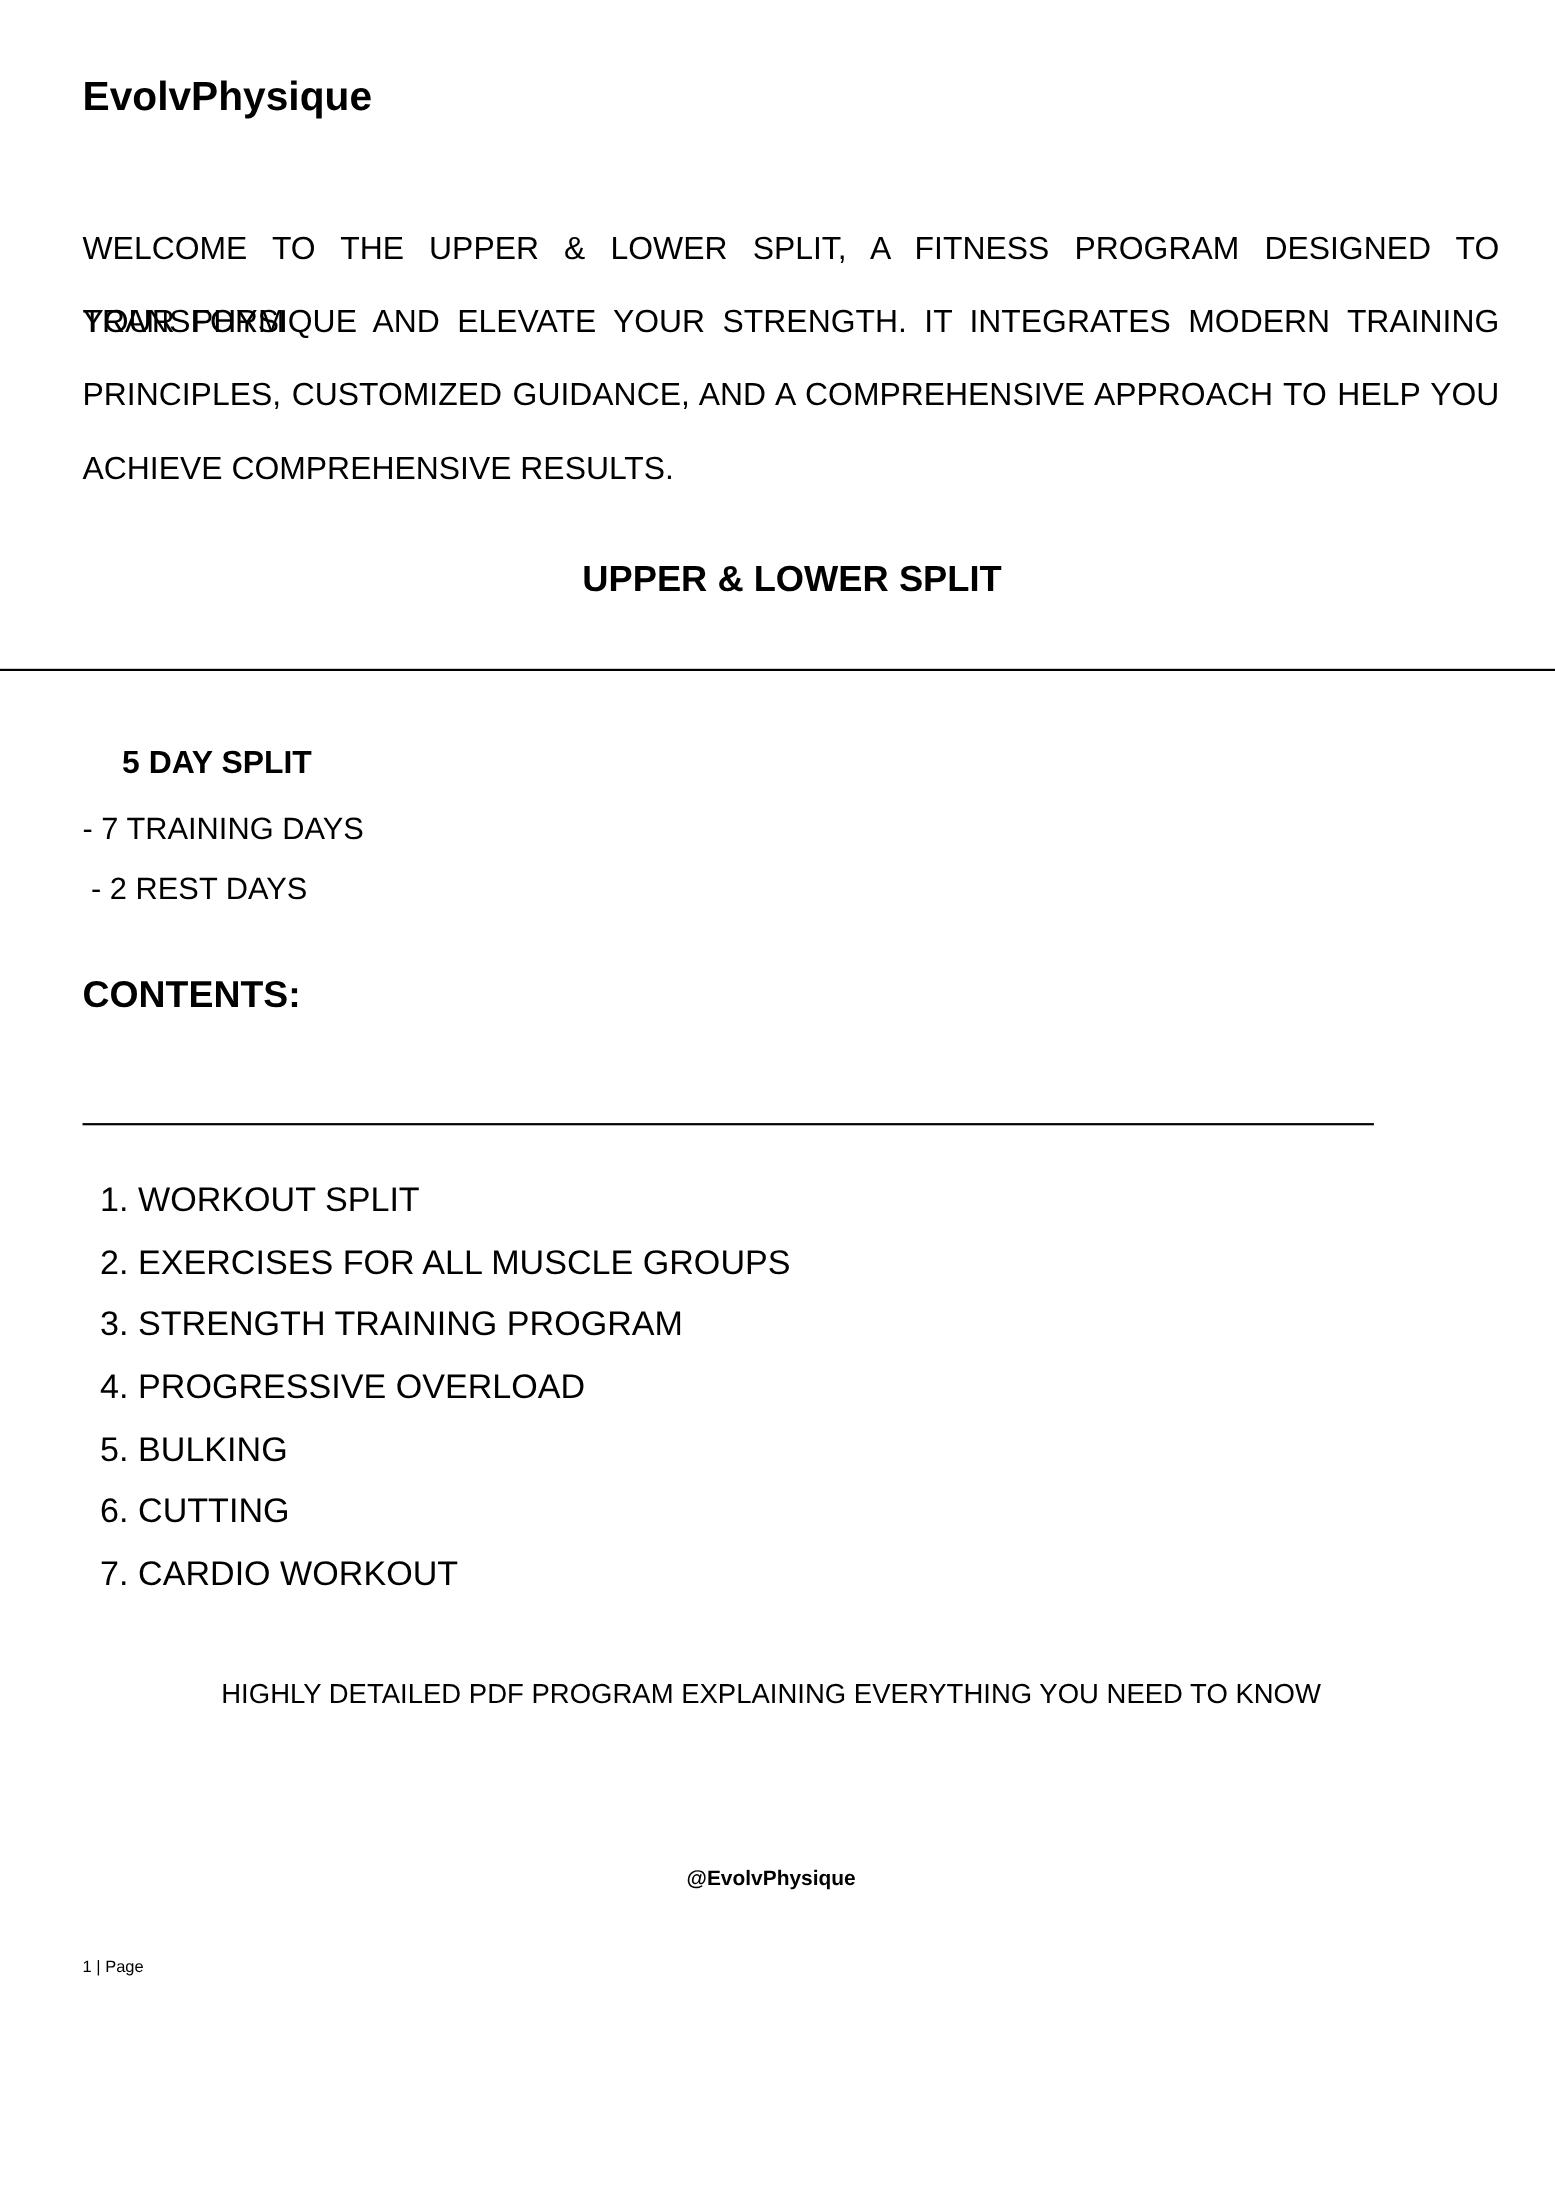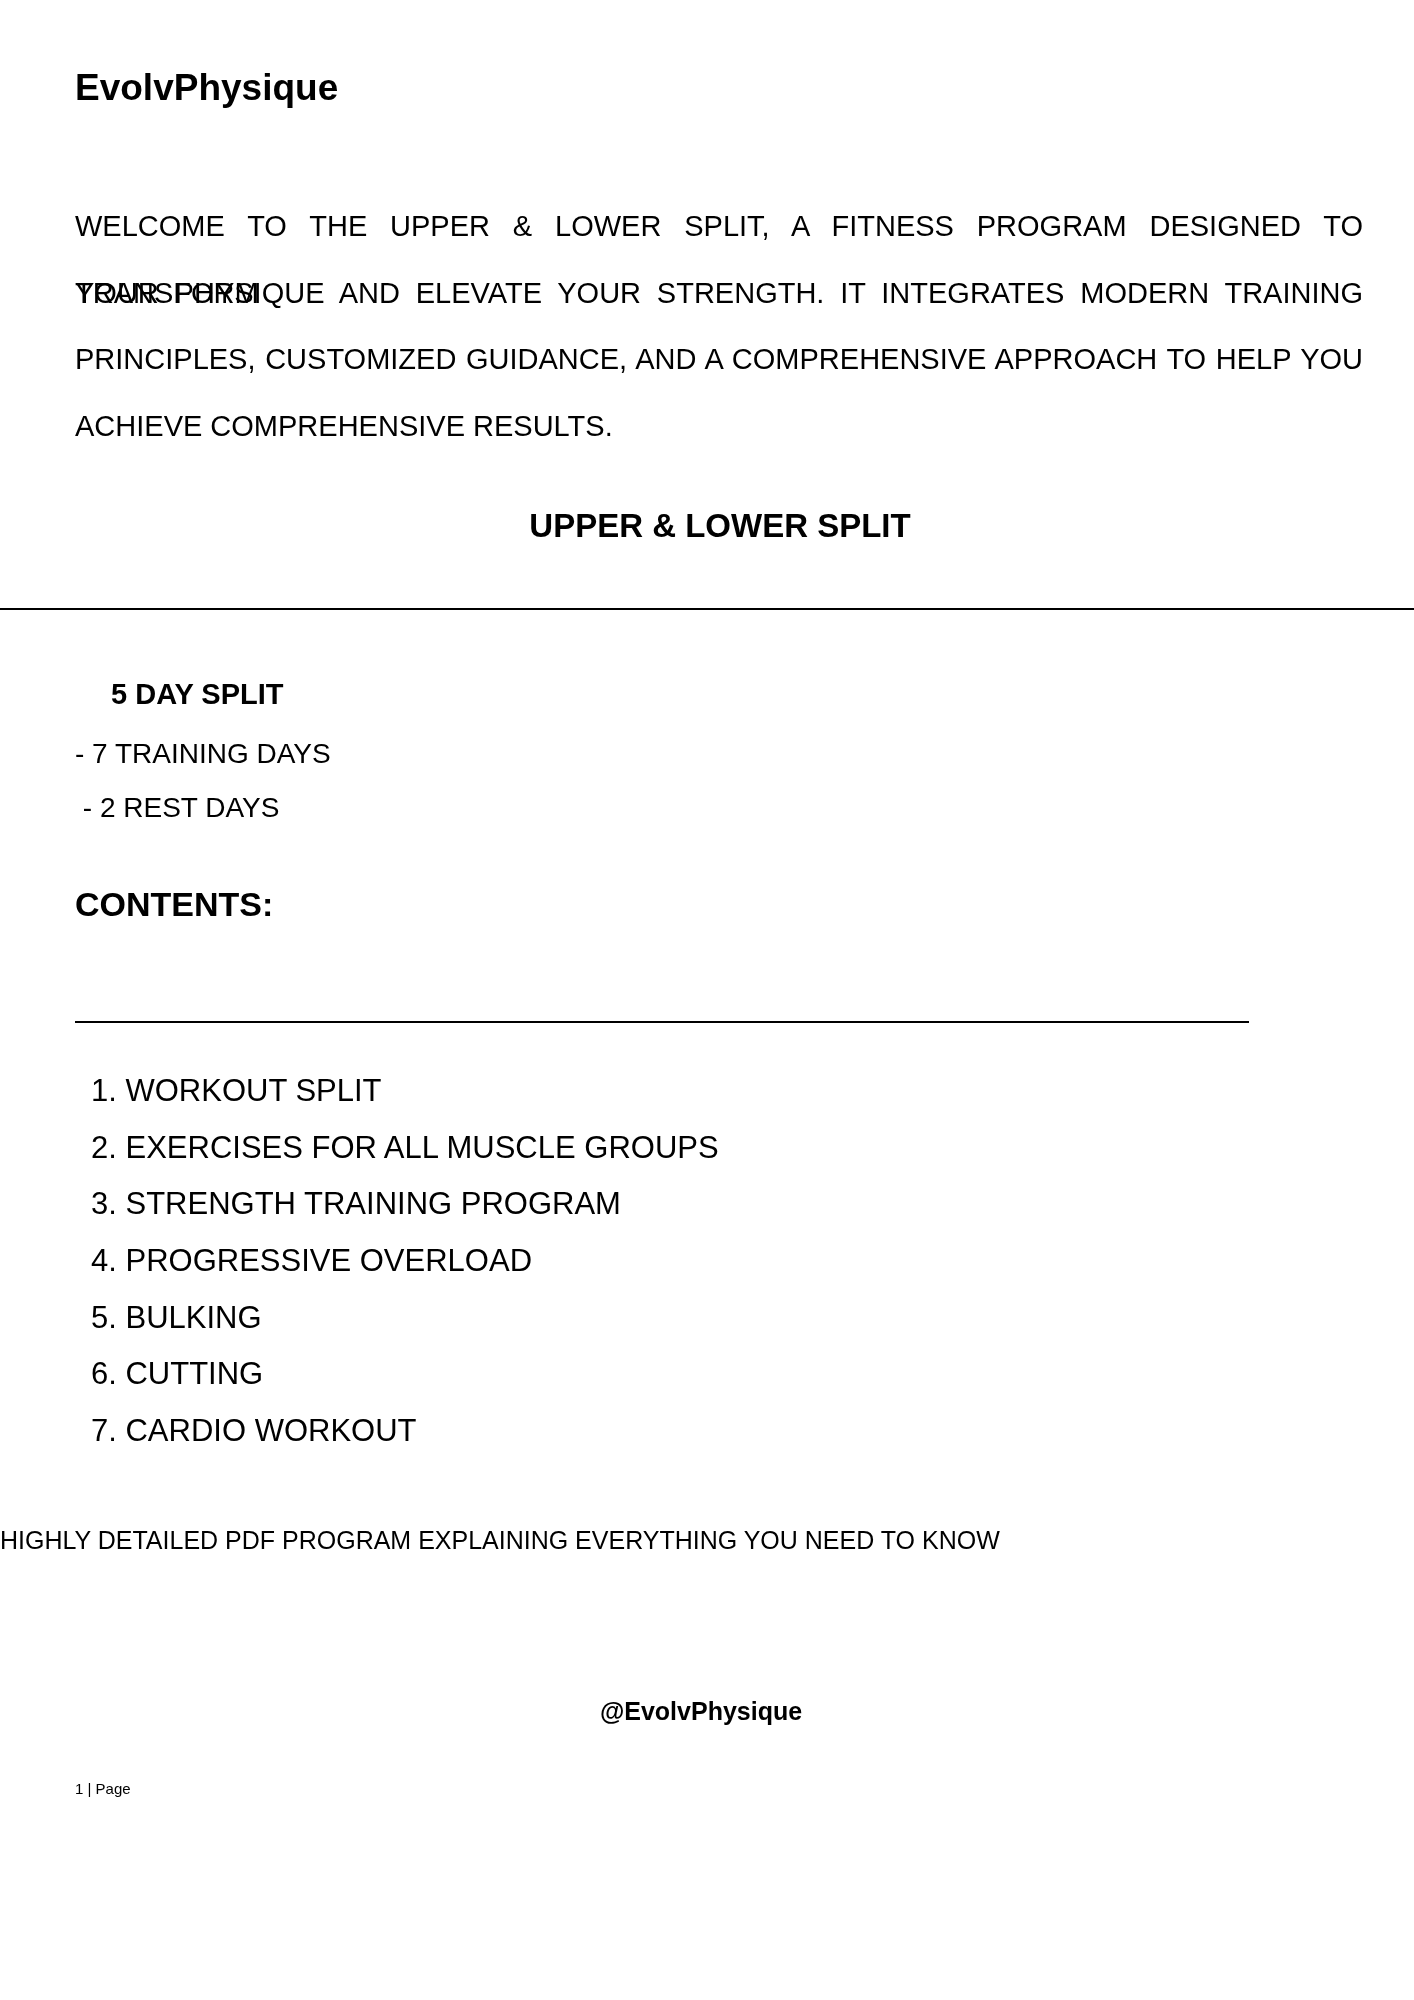--- a/index.html
+++ b/index.html
@@ -14,22 +14,22 @@
   .intro-line.last { text-align-last: left; }
   .program-title { left: 0; width: 1440px; text-align: center; top: 509px; font-size: 33px; }
   .hr-full { position: absolute; left: 0; top: 608px; width: 1414px; height: 2px; background: #000; }
   .split-title { left: 75px; top: 680px; font-size: 29px; margin-left: 36px; }
   .split-item { font-size: 28px; }
   .contents-title { left: 75px; top: 887px; font-size: 34px; }
   .hr-contents { position: absolute; left: 75px; top: 1021px; width: 1174px; height: 2px; background: #000; }
   .toc { position: absolute; left: 75px; top: 1056px; margin: 16px; padding: 0; list-style: none; }
   .toc li { font-size: 31px; line-height: 56.7px; height: 56.7px; white-space: pre;
             position: relative; top: -9px; }
-  .tagline { left: 0; width: 1402px; top: 1528px; font-size: 25px; }
-  .handle { left: 0; width: 1402px; text-align: center; top: 1699px; font-size: 25px; }
+  .tagline { left: 0; width: 1402px; text-align: center; top: 1528px; font-size: 25px; }
+  .handle { left: 0; width: 1402px; text-align: center; top: 1699px; font-size: 19px; }
   .page-num { left: 75px; top: 1781px; font-size: 15px; }
 </style>
 </head>
 <body>
 
 <h1 class="abs bold brand">EvolvPhysique</h1>
 
 <p class="intro">
   <span class="intro-line">WELCOME TO THE UPPER &amp; LOWER SPLIT, A FITNESS PROGRAM DESIGNED TO TRANSFORM</span>
   <span class="intro-line">YOUR PHYSIQUE AND ELEVATE YOUR STRENGTH. IT INTEGRATES MODERN TRAINING</span>

